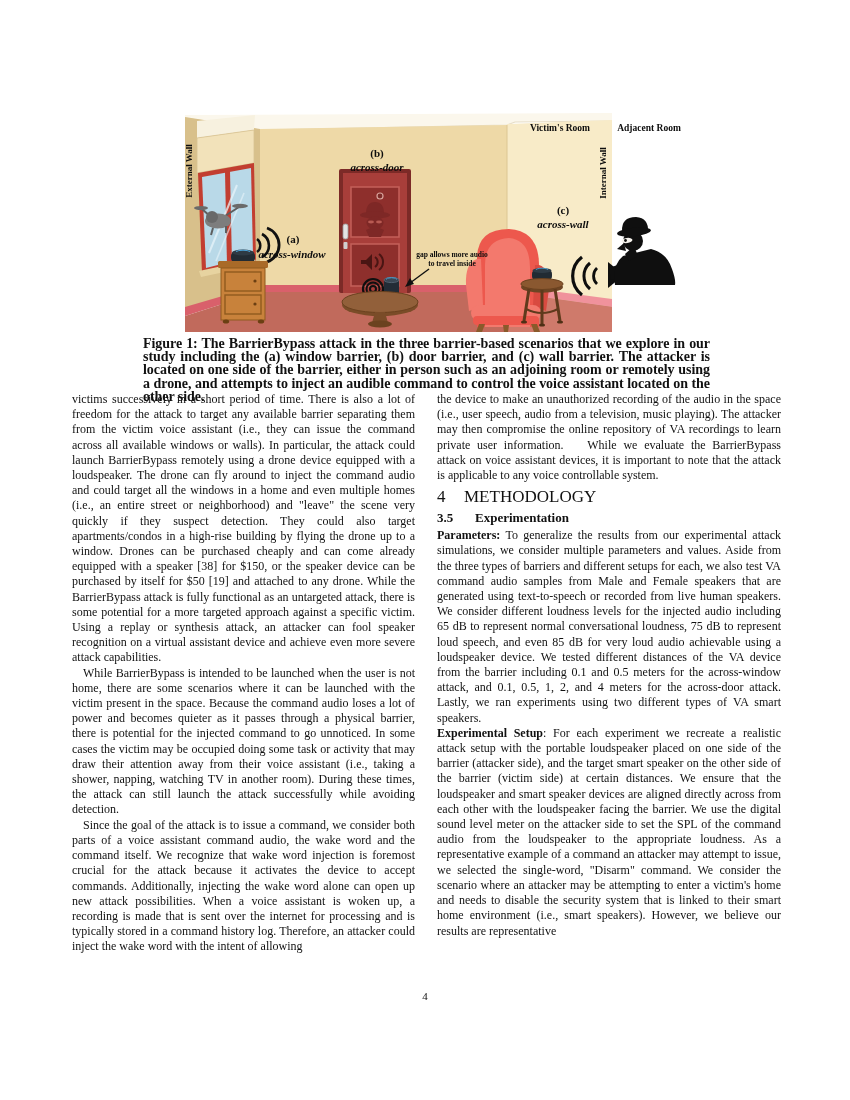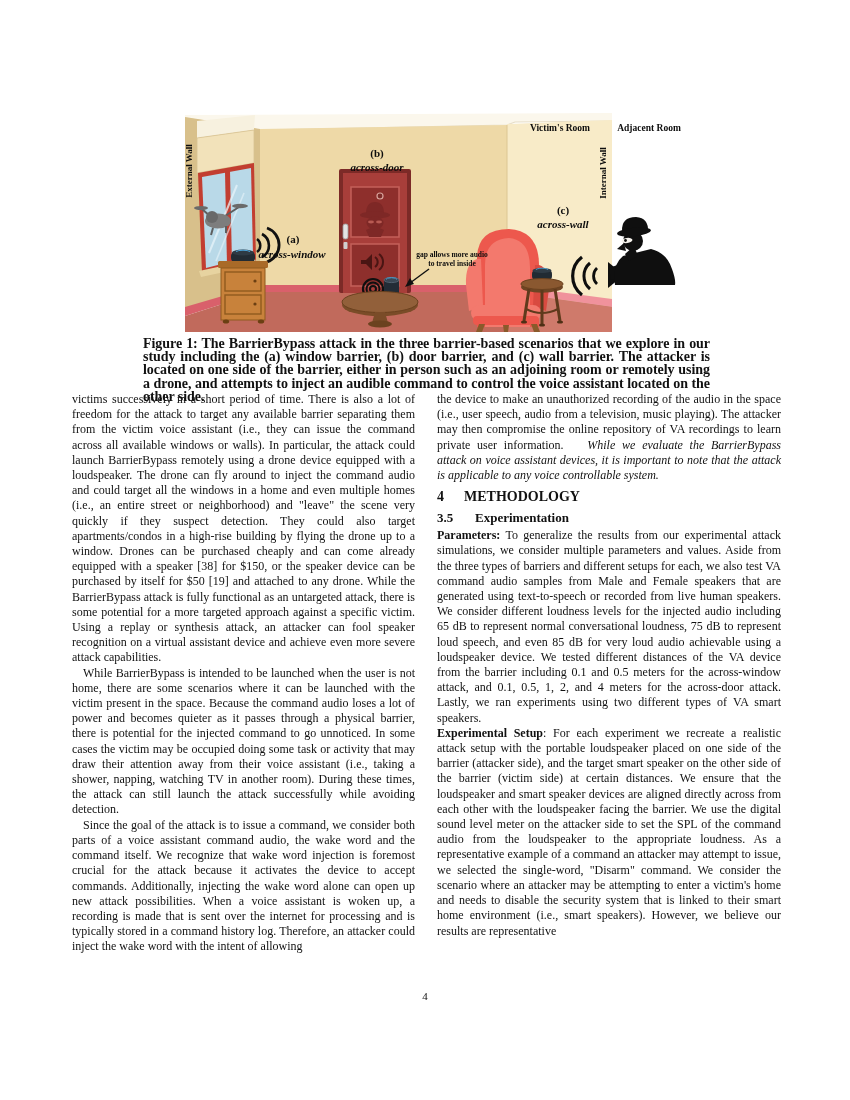--- a/index.html
+++ b/index.html
@@ -6,22 +6,22 @@
   .page{position:relative;width:850px;height:1100px;background:#ffffff;overflow:hidden;
         font-family:"Liberation Serif",serif;color:#111;}
   .abs{position:absolute;}
   
   .caption{left:143px;top:337px;width:567px;font-size:14px;line-height:13.2px;
            font-weight:bold;text-align:justify;letter-spacing:-0.05px;}
   
   .col{top:392px;font-size:12px;line-height:15.2px;text-align:justify;}
   .col p{margin:0;}
   .col p.indent{text-indent:11px;}
-  .col .it{font-style:italic;margin-left:17px;}
-  .col h2{margin:5px 0 0 0;font-size:14px;line-height:17px;font-weight:bold;}
+  .col .it{margin-left:17px;}
+  .col h2{margin:5px 0 0 0;font-size:17px;line-height:17px;font-weight:normal;}
   .col h3{margin:5px 0 2px 0;font-size:13px;line-height:16px;font-weight:bold;}
   .h-num{display:inline-block;}
   h2 .h-num{width:27px;}
   h3 .h-num{width:38px;}
   .pagenum{left:0;top:990px;width:850px;text-align:center;font-size:11px;}
   svg text{font-family:"Liberation Serif",serif;fill:#0d0d0d;}
   svg .lbl-bold{font-weight:bold;font-size:11px;}
   svg .lbl-bi{font-weight:bold;font-style:italic;font-size:11px;}
   svg .lbl-room{font-weight:bold;font-size:9.5px;}
   svg .lbl-wall{font-weight:bold;font-size:9px;}

